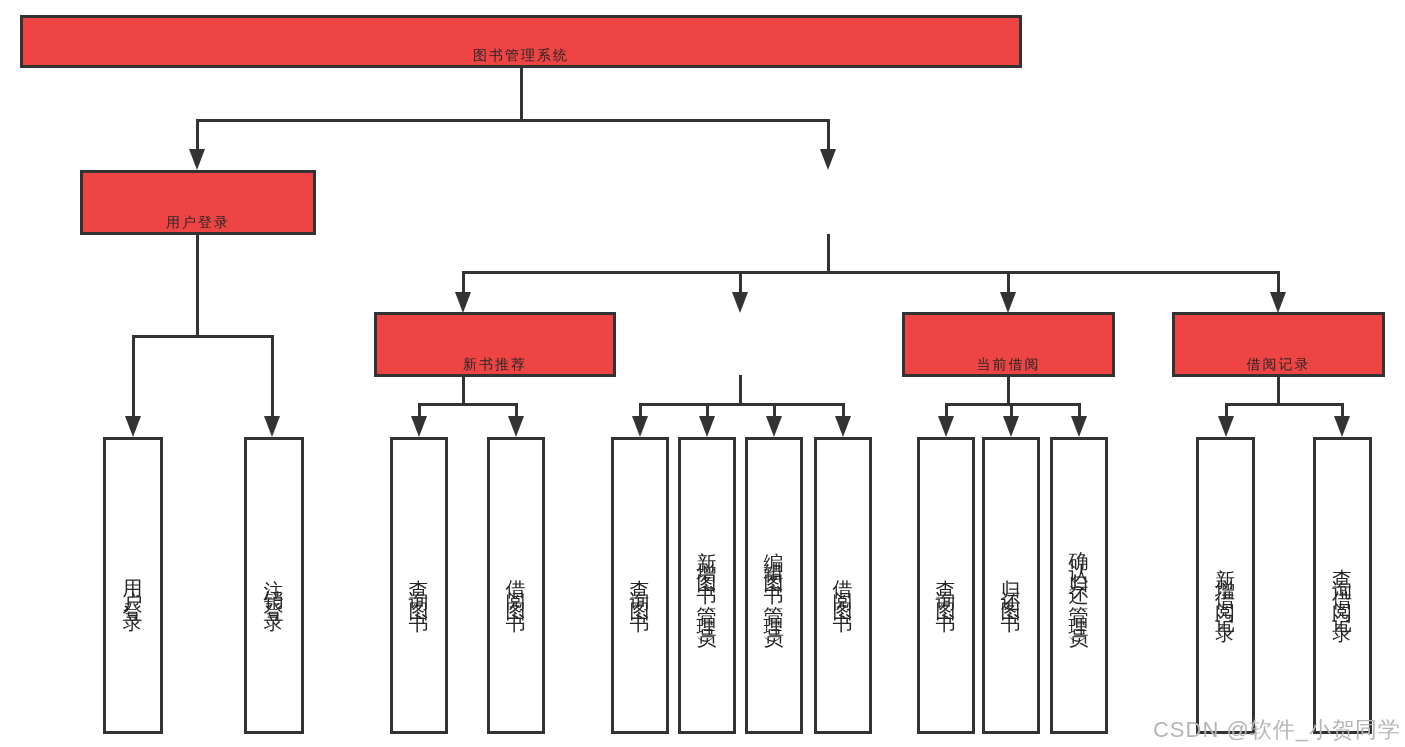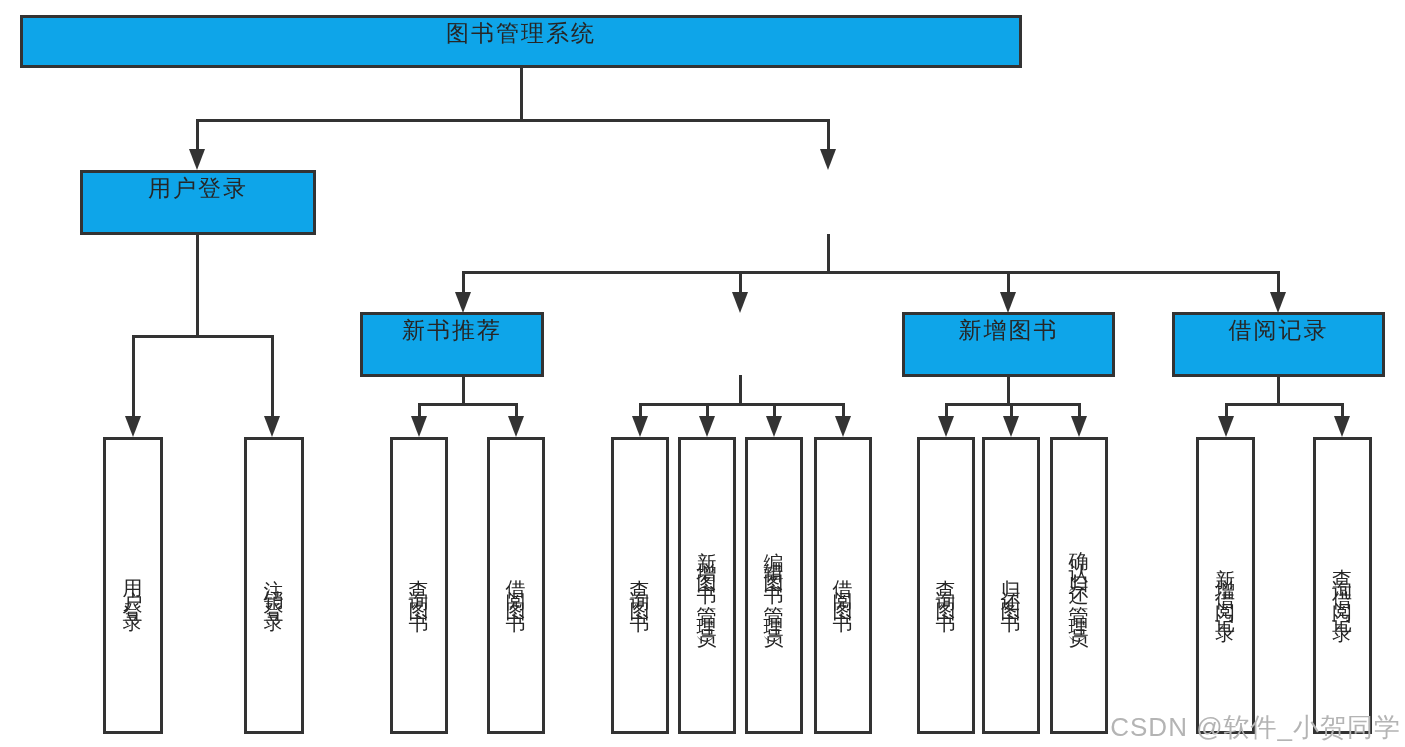--- a/index.html
+++ b/index.html
@@ -1,42 +1,42 @@
 <!DOCTYPE html>
 <html><head>
 <meta charset="utf-8">
 <style>
   html,body{margin:0;padding:0;background:#ffffff;}
   #canvas{
     position:relative;width:1405px;height:747px;background:#ffffff;overflow:hidden;
     font-family:"Liberation Sans","DejaVu Sans",sans-serif;color:#262626;
   }
   .node{
-    position:absolute;box-sizing:border-box;border:3px solid #333333;background:#0ea5e9;
-    display:flex;align-items:flex-start;justify-content:center;
-    font-size:23px;letter-spacing:2px;color:#262626;
+    position:absolute;box-sizing:border-box;border:3px solid #333333;background:#ef4444;
+    display:flex;align-items:flex-end;justify-content:center;
+    font-size:14px;letter-spacing:2px;color:#262626;
   }
   .leaf{
     position:absolute;box-sizing:border-box;border:3px solid #333333;background:#ffffff;
     display:flex;align-items:center;justify-content:center;top:437px;height:297px;
   }
   .leaf .vtext{
     writing-mode:vertical-rl;text-orientation:mixed;
     font-size:20px;letter-spacing:11px;line-height:1;color:#262626;white-space:nowrap;
   }
   .vline{position:absolute;width:3px;background:#333333;}
   .hline{position:absolute;height:3px;background:#333333;}
   .arrow{
     position:absolute;width:0;height:0;
     border-left:8px solid transparent;border-right:8px solid transparent;
     border-top:21px solid #333333;
   }
   .watermark{
     position:absolute;right:4px;bottom:2px;z-index:10;
-    font-size:26px;color:#b4b4b4;letter-spacing:1px;
+    font-size:22px;color:#b4b4b4;letter-spacing:1px;
   }
 </style>
 </head>
 <body>
 
 <div id="canvas">
 
   <div class="vline" style="left:520px;top:68px;height:53px;"></div>
   <div class="hline" style="left:196px;top:119px;width:634px;"></div>
   <div class="vline" style="left:196px;top:119px;height:32px;"></div>
@@ -97,25 +97,25 @@
   <div class="arrow" style="left:1334px;top:416px;"></div>
 
   <div class="node" style="left:20px;top:15px;width:1002px;height:53px;">
     <span>图书管理系统</span>
   </div>
 
   <div class="node" style="left:80px;top:170px;width:236px;height:65px;">
     <span>用户登录</span>
   </div>
 
-  <div class="node" style="left:360px;top:312px;width:184px;height:65px;">
+  <div class="node" style="left:374px;top:312px;width:242px;height:65px;">
     <span>新书推荐</span>
   </div>
   <div class="node" style="left:902px;top:312px;width:213px;height:65px;">
-    <span>新增图书</span>
+    <span>当前借阅</span>
   </div>
   <div class="node" style="left:1172px;top:312px;width:213px;height:65px;">
     <span>借阅记录</span>
   </div>
 
   <div class="leaf" style="left:103px;width:60px;">
     <span class="vtext">用户登录</span>
   </div>
   <div class="leaf" style="left:244px;width:60px;">
     <span class="vtext">注销登录</span>

